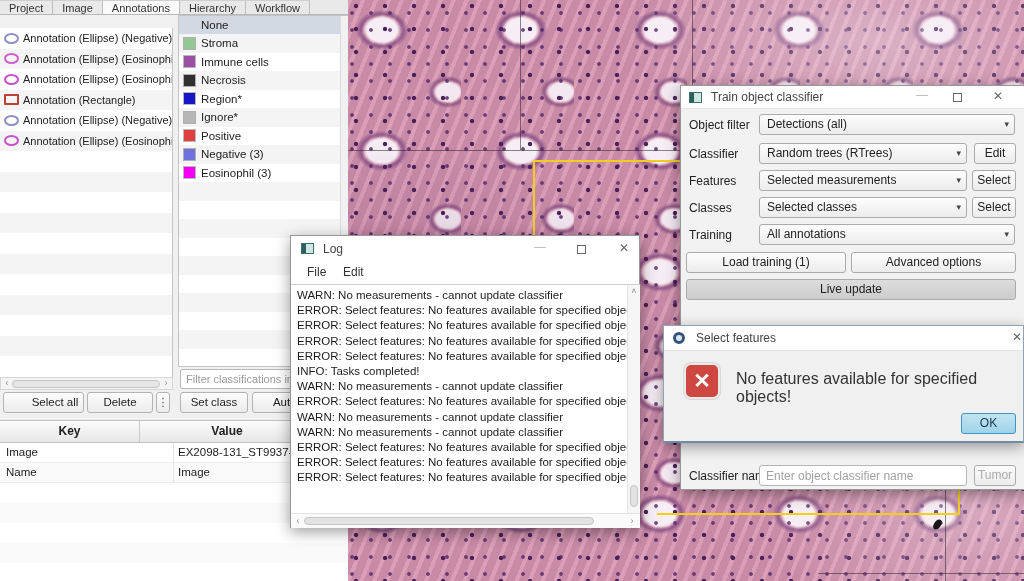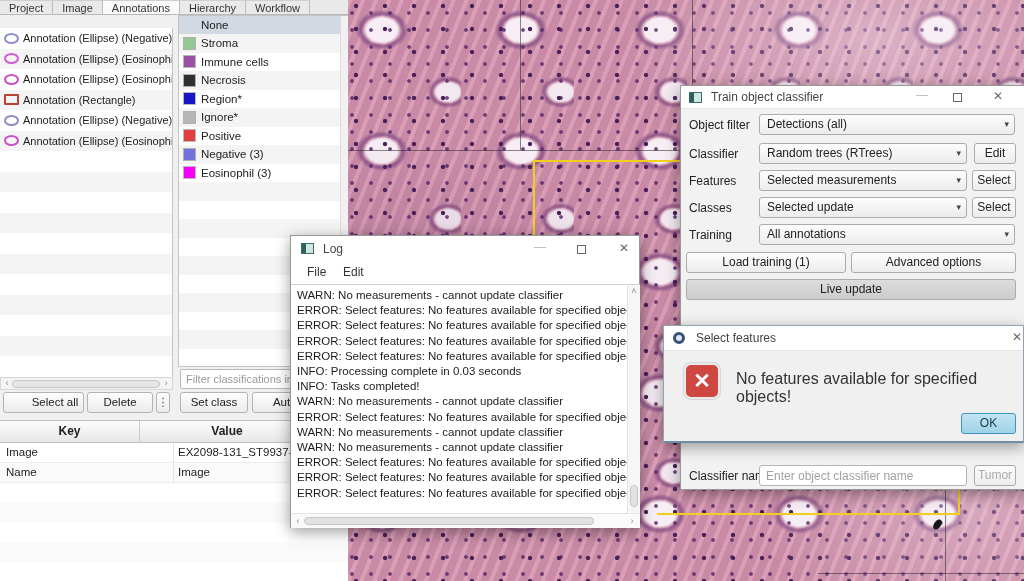--- a/index.html
+++ b/index.html
@@ -284,21 +284,21 @@
     <div class="dlg-btn" style="left:293px; top:57px; width:42px;">Edit</div>
 
     <span class="field-label" style="top:88px;">Features</span>
     <div class="dropdown" style="left:78px; top:84px; width:208px;">
       <span>Selected measurements</span><span class="caret">▾</span>
     </div>
     <div class="dlg-btn" style="left:291px; top:84px; width:44px;">Select</div>
 
     <span class="field-label" style="top:115px;">Classes</span>
     <div class="dropdown" style="left:78px; top:111px; width:208px;">
-      <span>Selected update</span><span class="caret">▾</span>
+      <span>Selected classes</span><span class="caret">▾</span>
     </div>
     <div class="dlg-btn" style="left:291px; top:111px; width:44px;">Select</div>
 
     <span class="field-label" style="top:142px;">Training</span>
     <div class="dropdown" style="left:78px; top:138px; width:256px;">
       <span>All annotations</span><span class="caret">▾</span>
     </div>
 
     <div class="dlg-btn" style="left:5px; top:166px; width:160px;">Load training (1)</div>
     <div class="dlg-btn" style="left:170px; top:166px; width:165px;">Advanced options</div>
@@ -326,21 +326,20 @@
         <div class="log-line">WARN: No measurements - cannot update classifier</div>
 
         <div class="log-line">ERROR: Select features: No features available for specified objects!</div>
 
         <div class="log-line">ERROR: Select features: No features available for specified objects!</div>
 
         <div class="log-line">ERROR: Select features: No features available for specified objects!</div>
 
         <div class="log-line">ERROR: Select features: No features available for specified objects!</div>
 
-        <div class="log-line">INFO: Processing complete in 0.03 seconds</div>
 
         <div class="log-line">INFO: Tasks completed!</div>
 
         <div class="log-line">WARN: No measurements - cannot update classifier</div>
 
         <div class="log-line">ERROR: Select features: No features available for specified objects!</div>
 
         <div class="log-line">WARN: No measurements - cannot update classifier</div>
 
         <div class="log-line">WARN: No measurements - cannot update classifier</div>

